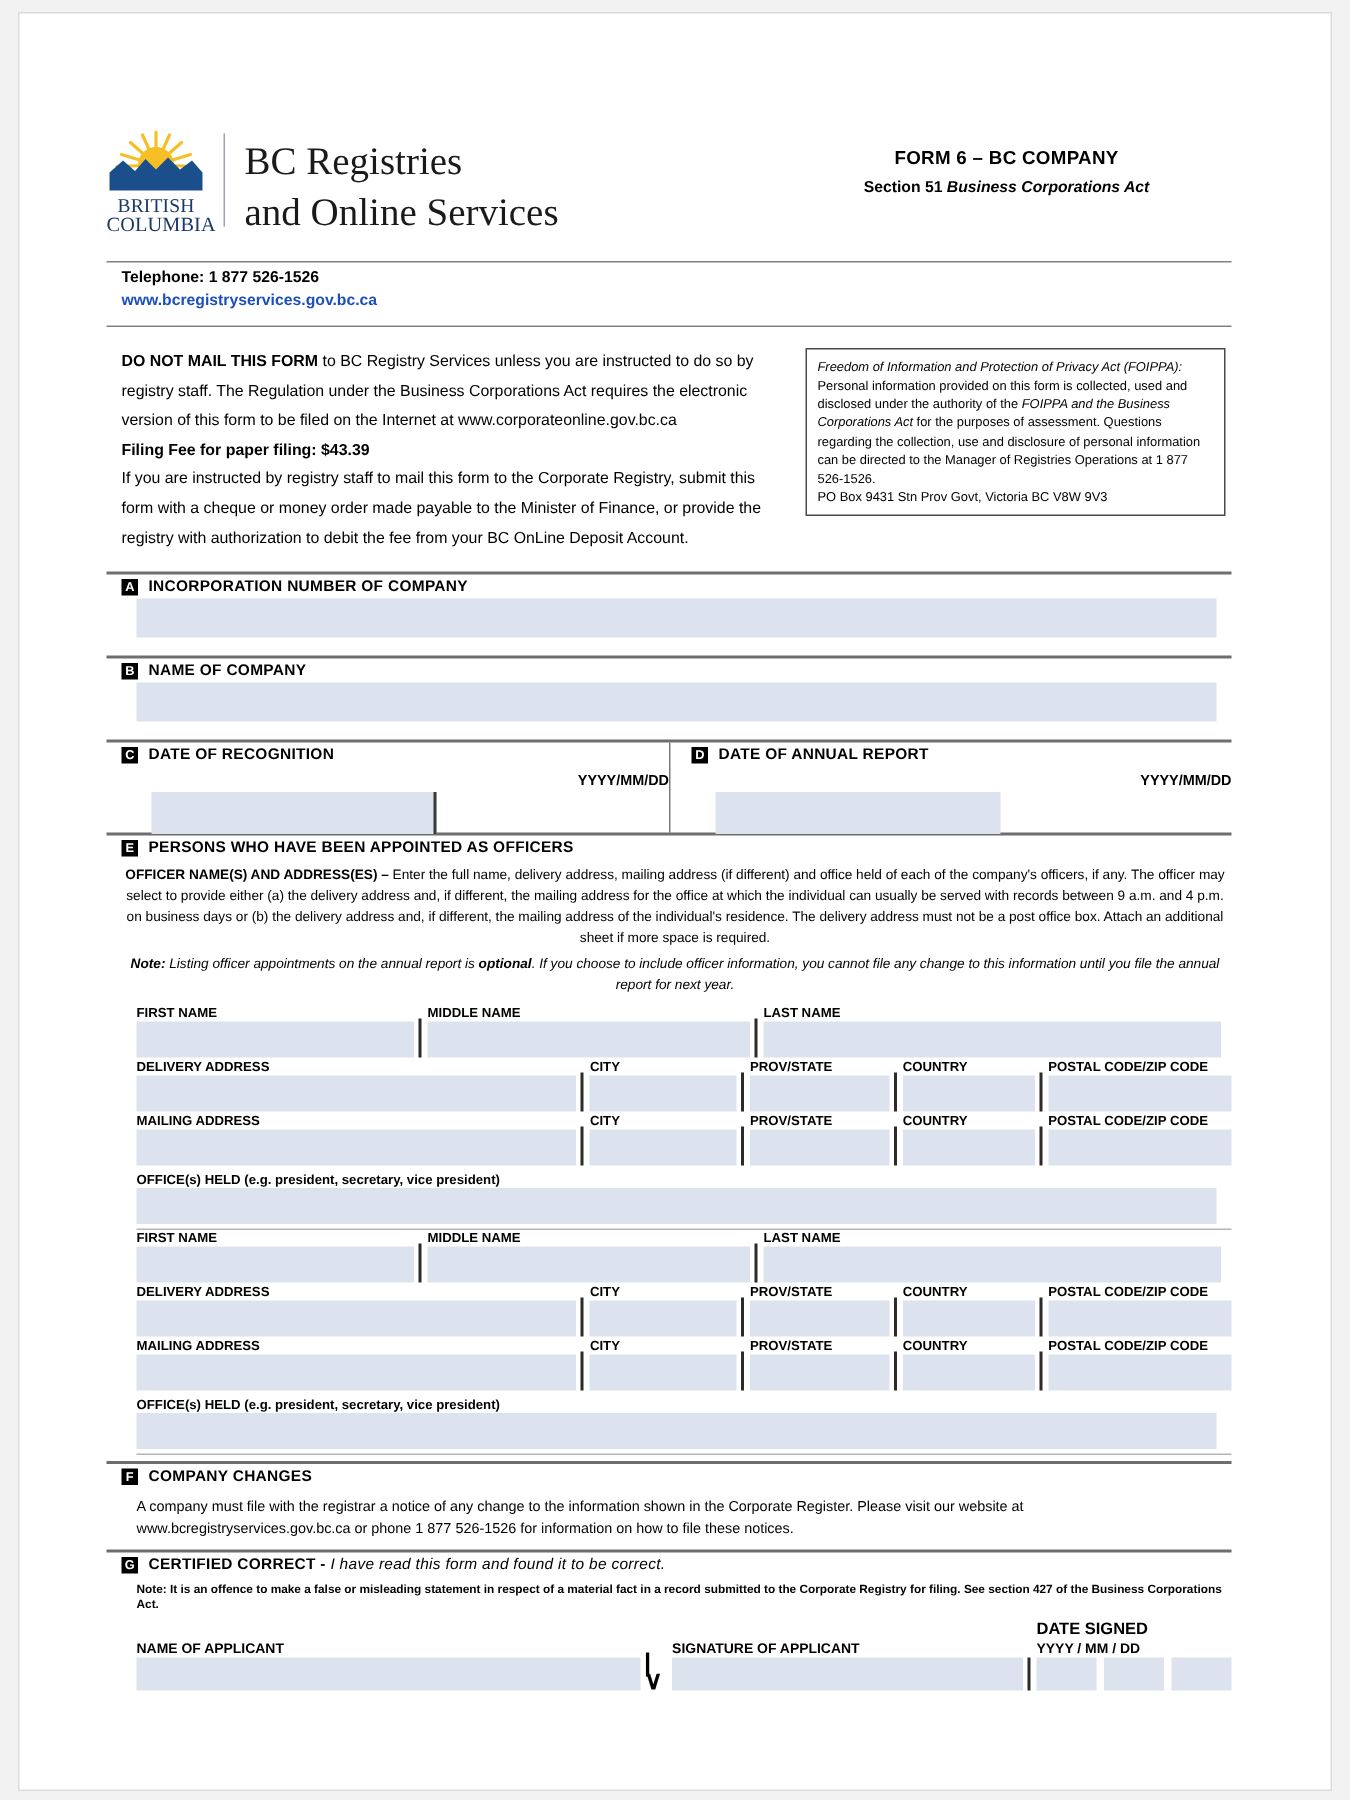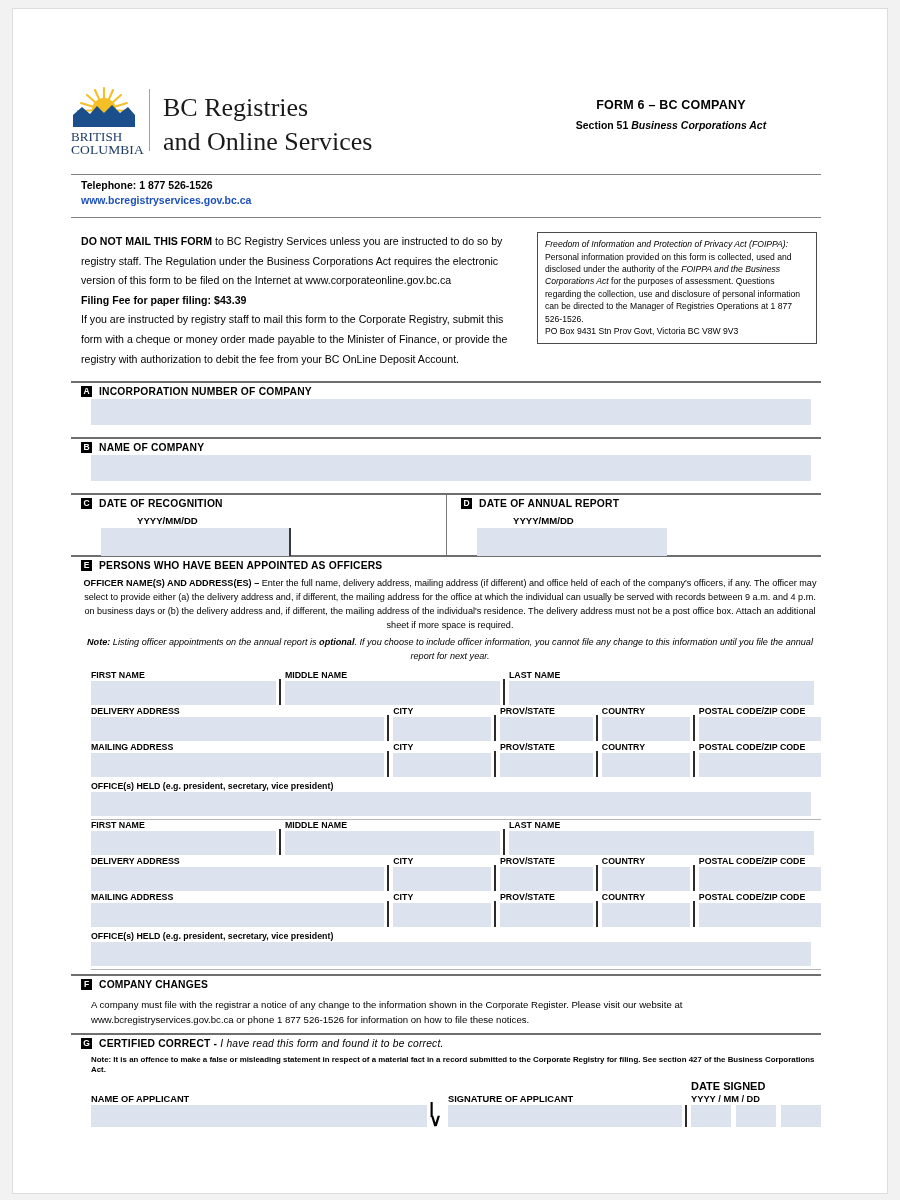--- a/index.html
+++ b/index.html
@@ -18,21 +18,21 @@
     border: 1px solid #dcdcdc;
     overflow: hidden;
   }
   .inner { position: absolute; left: 58px; top: 72px; width: 750px; }
 
   
   .hdr { display: flex; align-items: flex-start; }
   .logo-wrap { display: flex; align-items: flex-start; padding-top: 4px; }
   .logo { width: 66px; }
   .logo svg { display: block; }
-  .logo-txt { color: #1a3a66; font-family: "Liberation Serif", serif;
+  .logo-txt { text-align: center; color: #1a3a66; font-family: "Liberation Serif", serif;
               line-height: 1.0; margin-top: 1px; }
   .logo-txt div { font-size: 13.5px; letter-spacing: .1px; }
   .logo-txt .l1 { font-size: 13px; }
   .vrule { width: 1px; background: #9aa3ad; height: 62px; margin: 4px 13px 0 12px; }
   .brand { font-family: Liberation Serif, serif; font-size: 26px; color: #1a1a1a;
            line-height: 1.32; padding-top: 6px; }
   .title-blk { margin-left: auto; text-align: center; padding-top: 6px; width: 300px; }
   .t1 { font-size: 19px; font-weight: bold; letter-spacing: .6px; }
   .t2 { font-size: 12.5px; font-weight: bold; margin-top: 11px; letter-spacing: .2px; }
   .t3 { font-size: 10.5px; font-weight: bold; margin-top: 7px; }
@@ -60,21 +60,21 @@
   .sec-ttl i { font-style: italic; font-weight: normal; }
 
   .fld { background: #dde2ef; height: 26px; }
   .fbox { padding: 0 0 0 20px; }
   .fbox .fld { width: 720px; }
 
   
   .cd { display: flex; }
   .cd-col { width: 375px; }
   .cd-col.right { border-left: 1px solid #7a7a7a; padding-left: 14px; }
-  .ymd { font-size: 9.6px; font-weight: bold; padding: 4px 0 2px 66px; }
+  .ymd { font-size: 9.6px; font-weight: bold; padding: 4px 0 2px 66px; text-align: right; }
   .cd-col.right .ymd { padding-left: 52px; }
   .date-fld { background: #dde2ef; height: 28px; width: 190px; margin-left: 30px;
               border-right: 2px solid #3a3a3a; }
   .cd-col.right .date-fld { margin-left: 16px; border-right: none; }
 
   
   .etxt { font-size: 9.1px; line-height: 1.52; padding: 4px 2px 0 10px; text-align: center; }
   .etxt b { font-weight: bold; }
   .etxt .note { margin-top: 4px; font-style: italic; }
   .etxt .note b { font-style: italic; font-weight: bold; }

